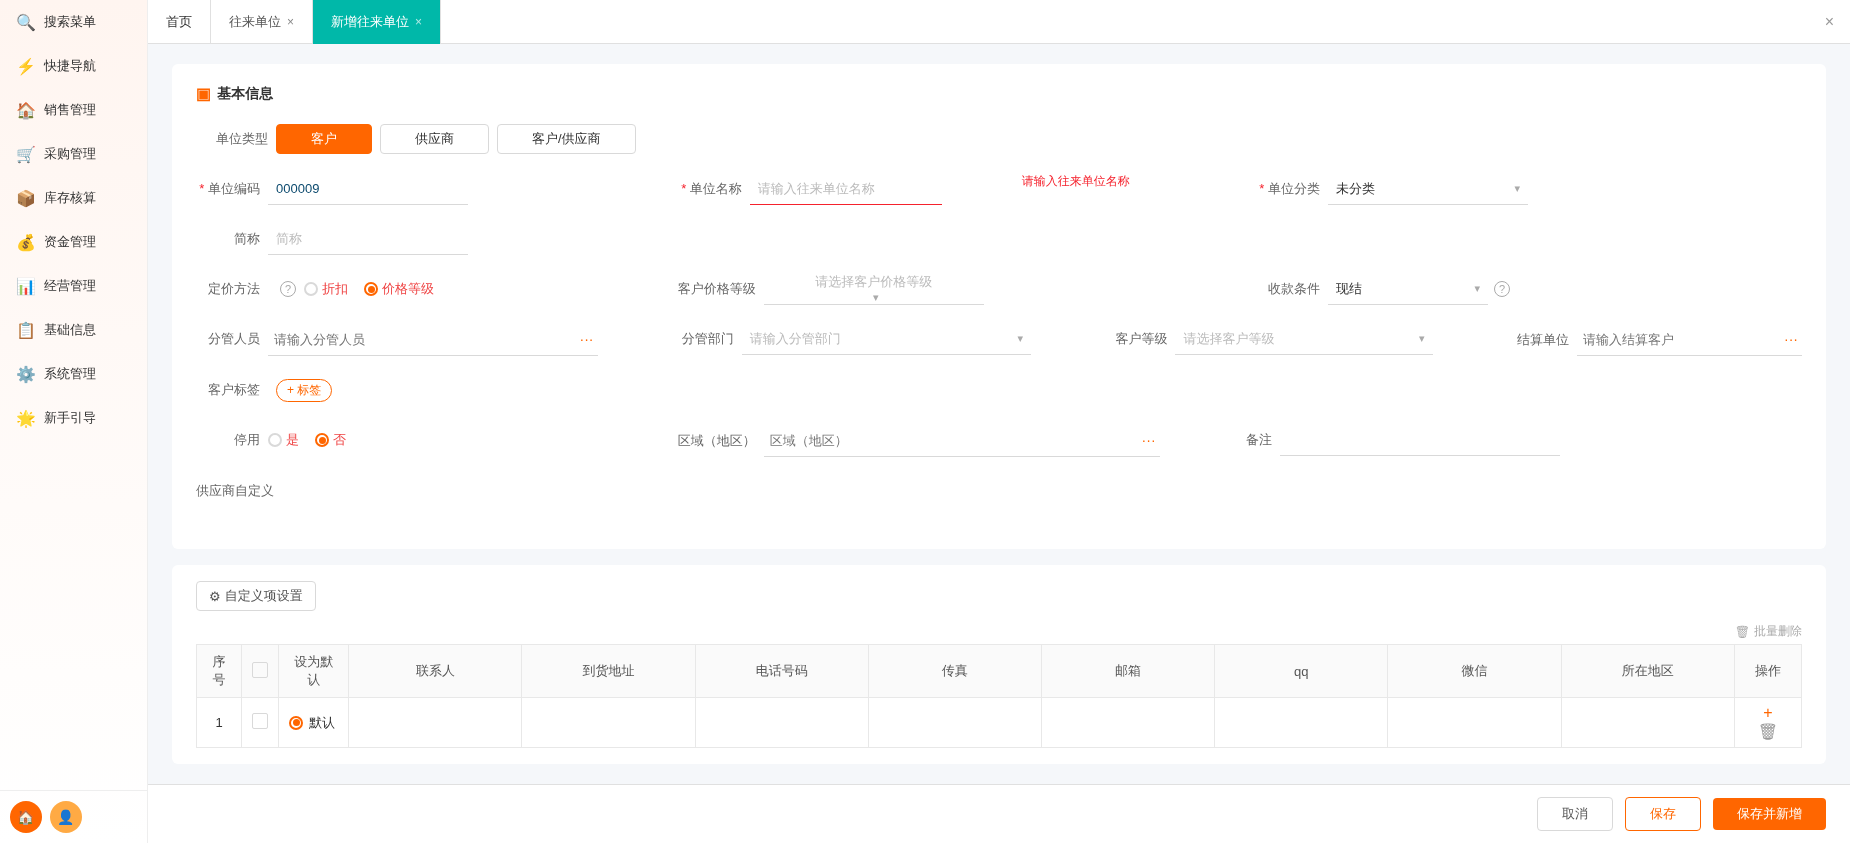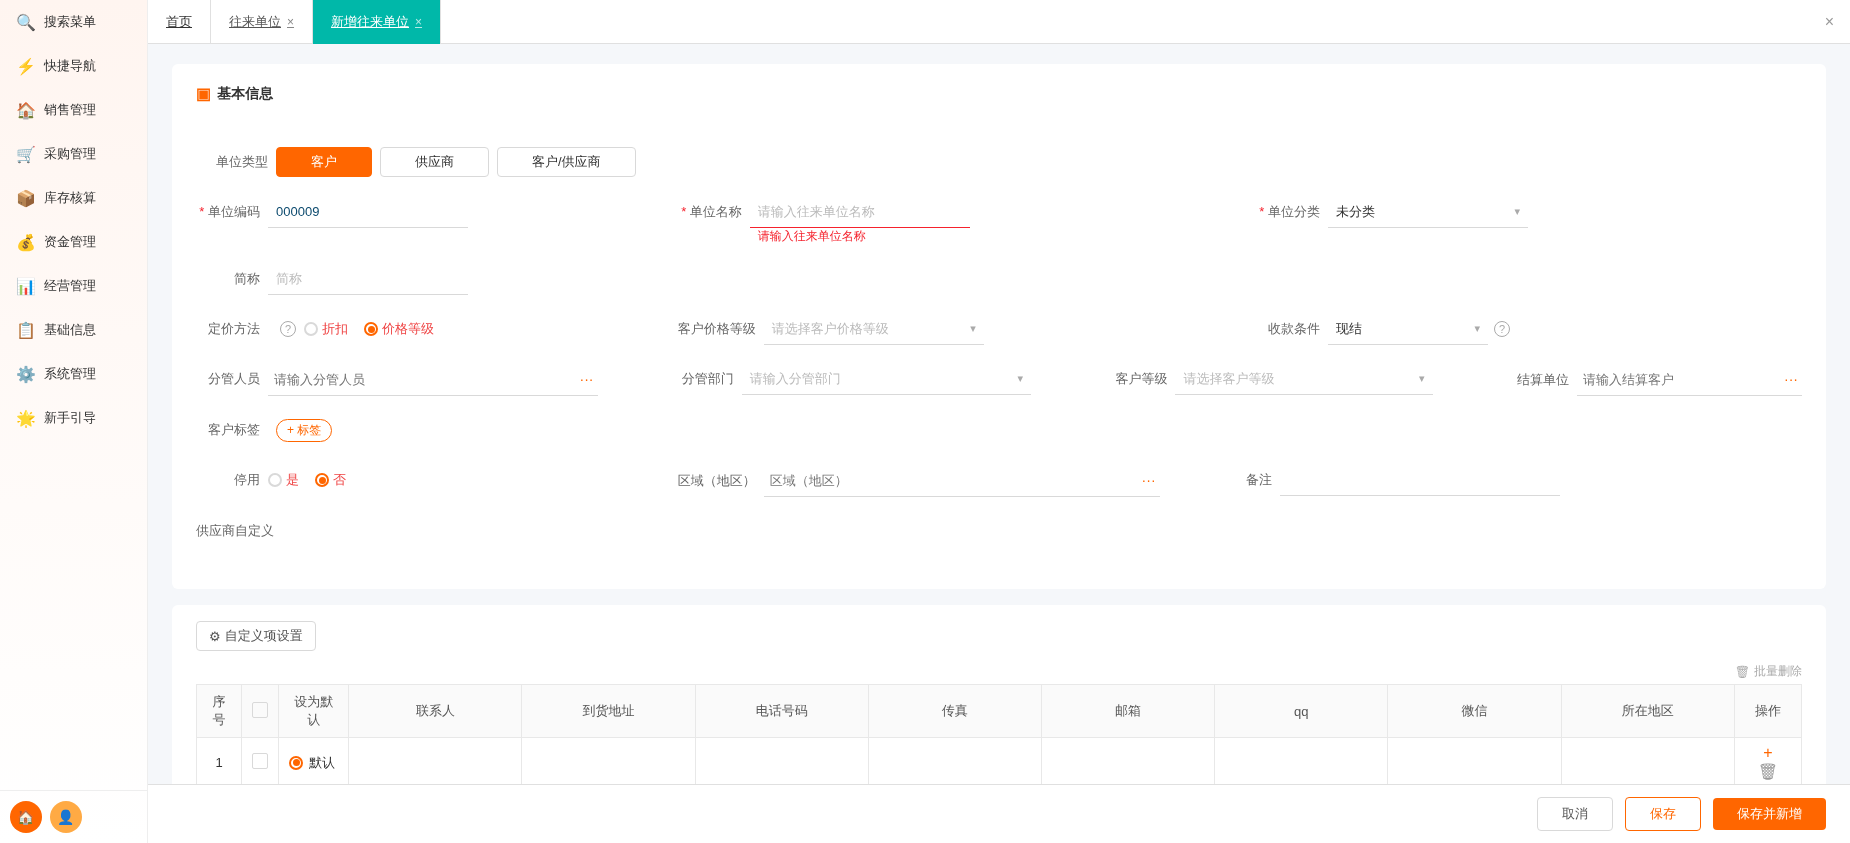--- a/index.html
+++ b/index.html
@@ -69,21 +69,20 @@
       display: flex;
       align-items: center;
       padding: 0 18px;
       height: 44px;
       cursor: pointer;
       font-size: 13px;
       color: #555;
       border-right: 1px solid #e0e0e0;
       gap: 6px;
       white-space: nowrap;
-      text-decoration: underline;
     }
     .tab.active {
       background: #00b8a9;
       color: #fff;
     }
     .tab.home {
       color: #333;
     }
     .tab-close {
       font-size: 12px;
@@ -483,38 +482,38 @@
 
   <div class="content">
     <div class="form-card">
 
       <div class="section-title">
         <span class="section-title-icon">▣</span>
         <span>基本信息</span>
       </div>
 
       <div class="form-row">
-        <div class="form-field" style="flex:none; align-items:center;margin-top:23px;">
+        <div class="form-field" style="flex:none; align-items:center;">
           <span class="form-label">单位类型</span>
           <div class="unit-type-group">
             <button class="unit-btn active">客户</button>
             <button class="unit-btn">供应商</button>
             <button class="unit-btn">客户/供应商</button>
           </div>
         </div>
       </div>
 
       <div class="form-row">
 
         <div style="flex:0 0 30%; display:flex; align-items:center;">
           <span class="form-label required" style="min-width:72px;">单位编码</span>
           <input class="form-input" type="text" value="000009" style="max-width: 200px;">
         </div>
 
-        <div style="flex:0 0 36%; display:flex; flex-direction:column;">
+        <div style="flex:0 0 36%; display:flex; flex-direction:row;">
           <div style="display:flex; align-items:center;">
             <span class="form-label required" style="min-width:72px;">单位名称</span>
             <input class="form-input error-border" type="text" style="max-width: 220px;" placeholder="请输入往来单位名称">
           </div>
           <div style="padding-left:80px;">
             <span class="error-msg" style="margin-left:0;">请输入往来单位名称</span>
           </div>
         </div>
 
         <div style="flex:0 0 34%; display:flex; align-items:center;">
@@ -543,21 +542,21 @@
               <span>折扣</span>
             </label>
             <label class="radio-item">
               <div class="radio-circle checked"></div>
               <span>价格等级</span>
             </label>
           </div>
         </div>
         <div style="flex:0 0 36%; display:flex; align-items:center;">
           <span class="form-label" style="min-width:80px;">客户价格等级</span>
-          <div class="form-select" style="max-width:220px;">
+          <div class="form-select" style="max-width:220px;flex-direction:column;">
             <span style="color:#bbb;">请选择客户价格等级</span>
             <span class="select-arrow">▾</span>
           </div>
         </div>
         <div style="flex:0 0 34%; display:flex; align-items:center;">
           <span class="form-label" style="min-width:72px;">收款条件</span>
           <div class="form-select" style="max-width:160px;">
             <span>现结</span>
             <span class="select-arrow">▾</span>
           </div>

